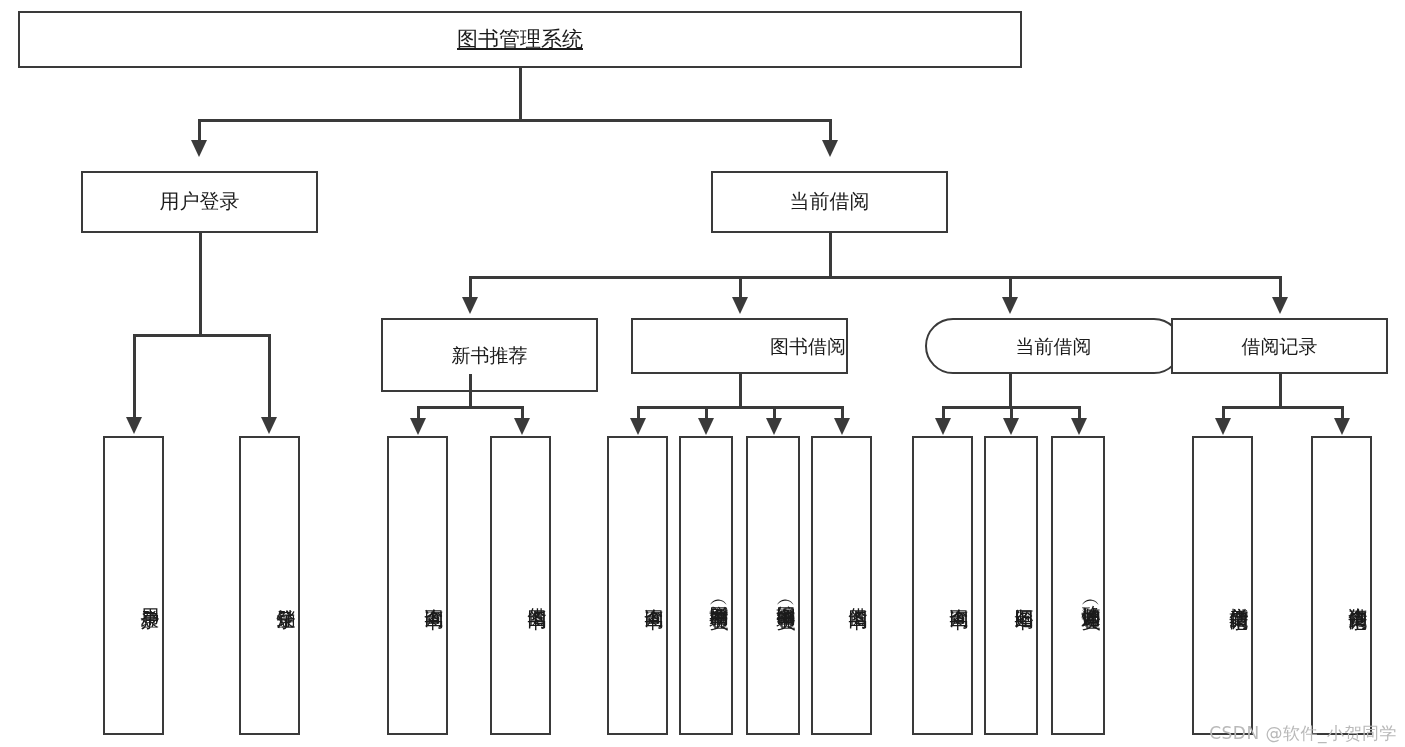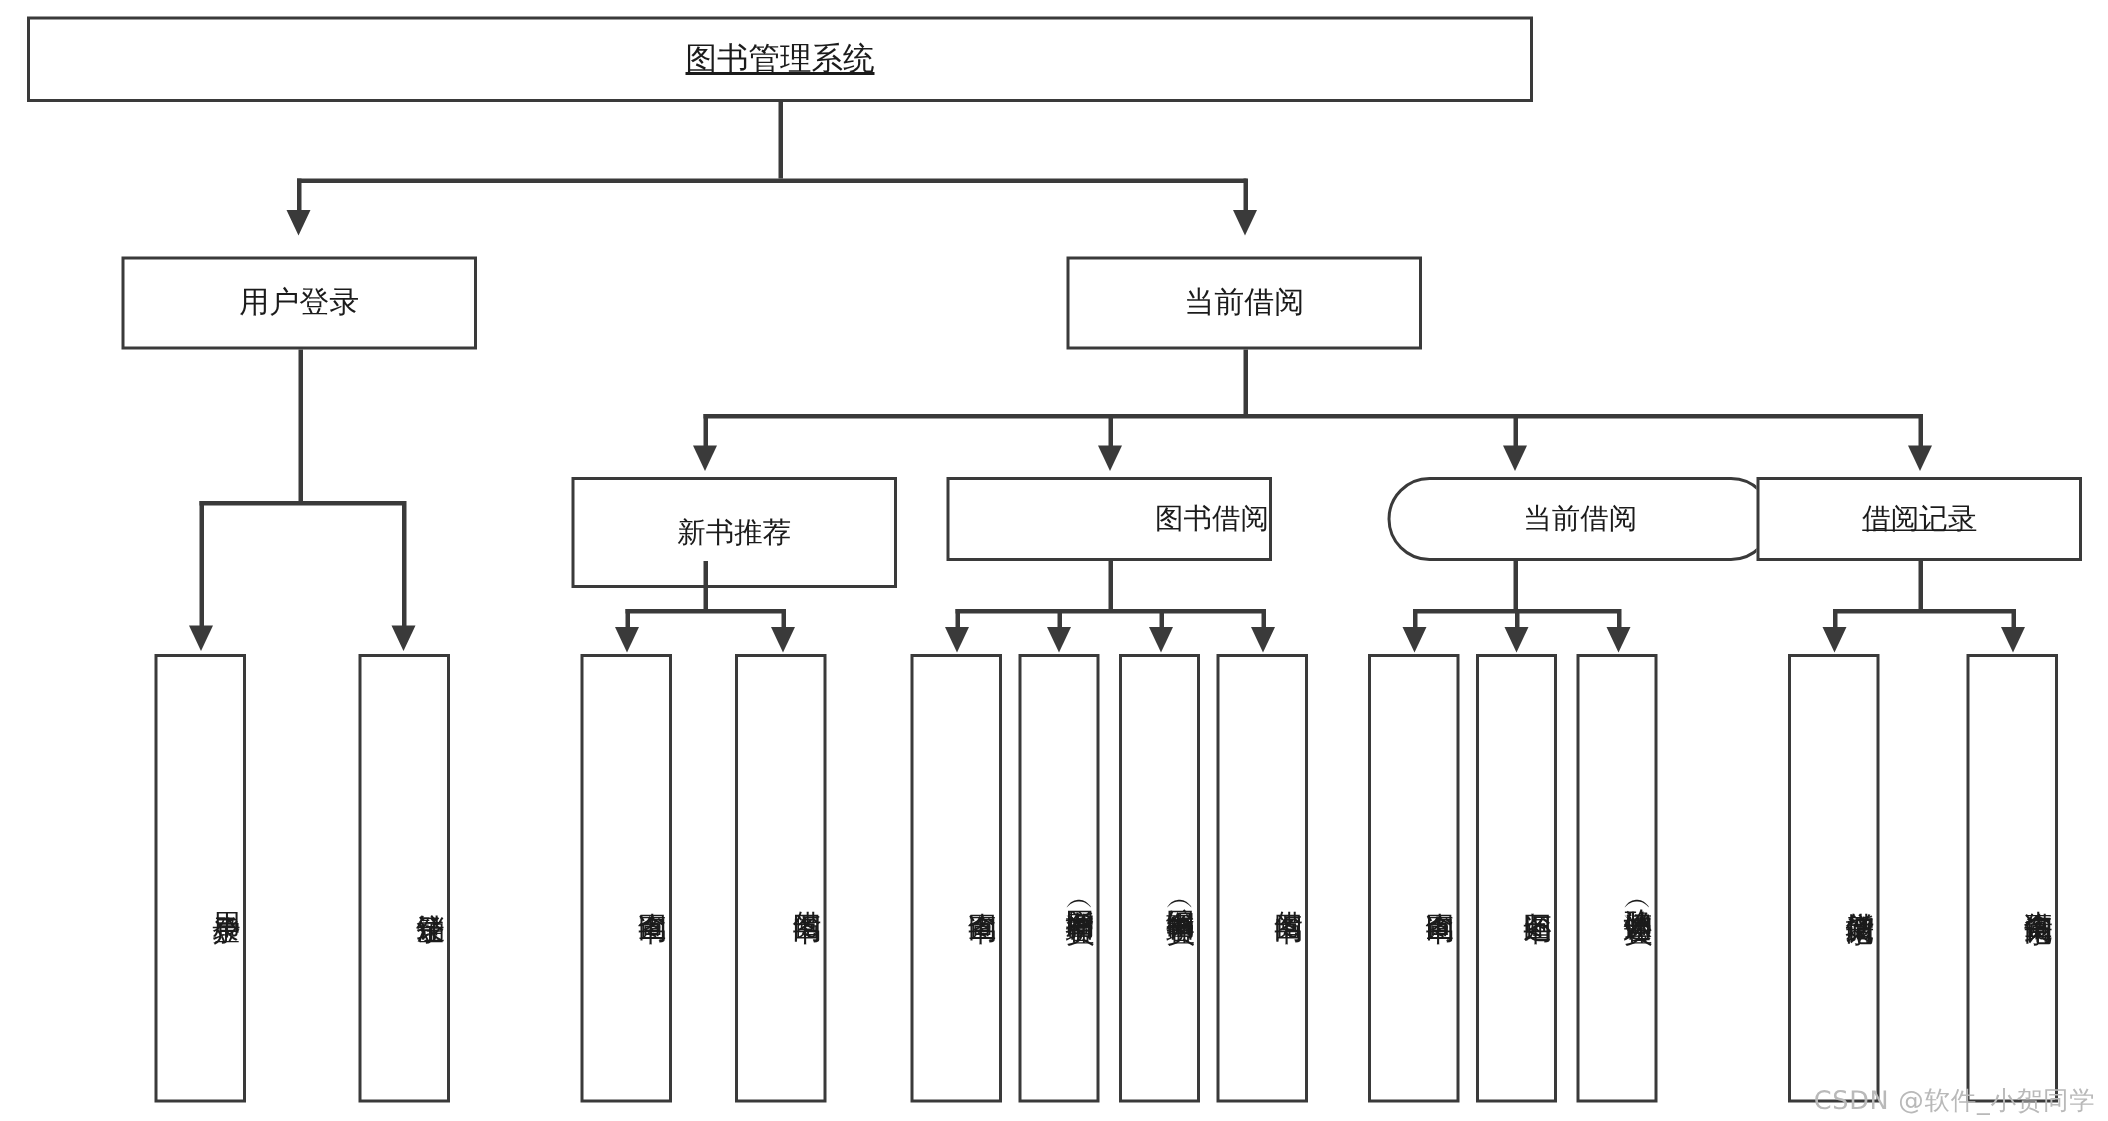--- a/index.html
+++ b/index.html
@@ -116,21 +116,21 @@
 
   <div class="node lvl2" style="left:361px;top:318px;width:217px;height:74px;margin-left:20px;">
     <span>新书推荐</span>
   </div>
   <div class="node lvl2" style="left:631px;top:318px;width:217px;height:56px;justify-content:flex-end;">
     <span>图书借阅</span>
   </div>
   <div class="node lvl2" style="left:925px;top:318px;width:257px;height:56px;border-radius:28px;">
     <span>当前借阅</span>
   </div>
-  <div class="node lvl2" style="left:1171px;top:318px;width:217px;height:56px;text-decoration:underline;">
+  <div class="node lvl2" style="left:1171px;top:318px;width:217px;height:56px;">
     <span>借阅记录</span>
   </div>
 
   <div class="vline" style="left:469px;top:374px;height:32px;"></div>
   <div class="hline" style="left:417px;top:406px;width:105px;"></div>
   <div class="vline" style="left:417px;top:406px;height:13px;"></div>
   <div class="arrow" style="left:410px;top:418px;"></div>
   <div class="vline" style="left:521px;top:406px;height:13px;"></div>
   <div class="arrow" style="left:514px;top:418px;"></div>
 

